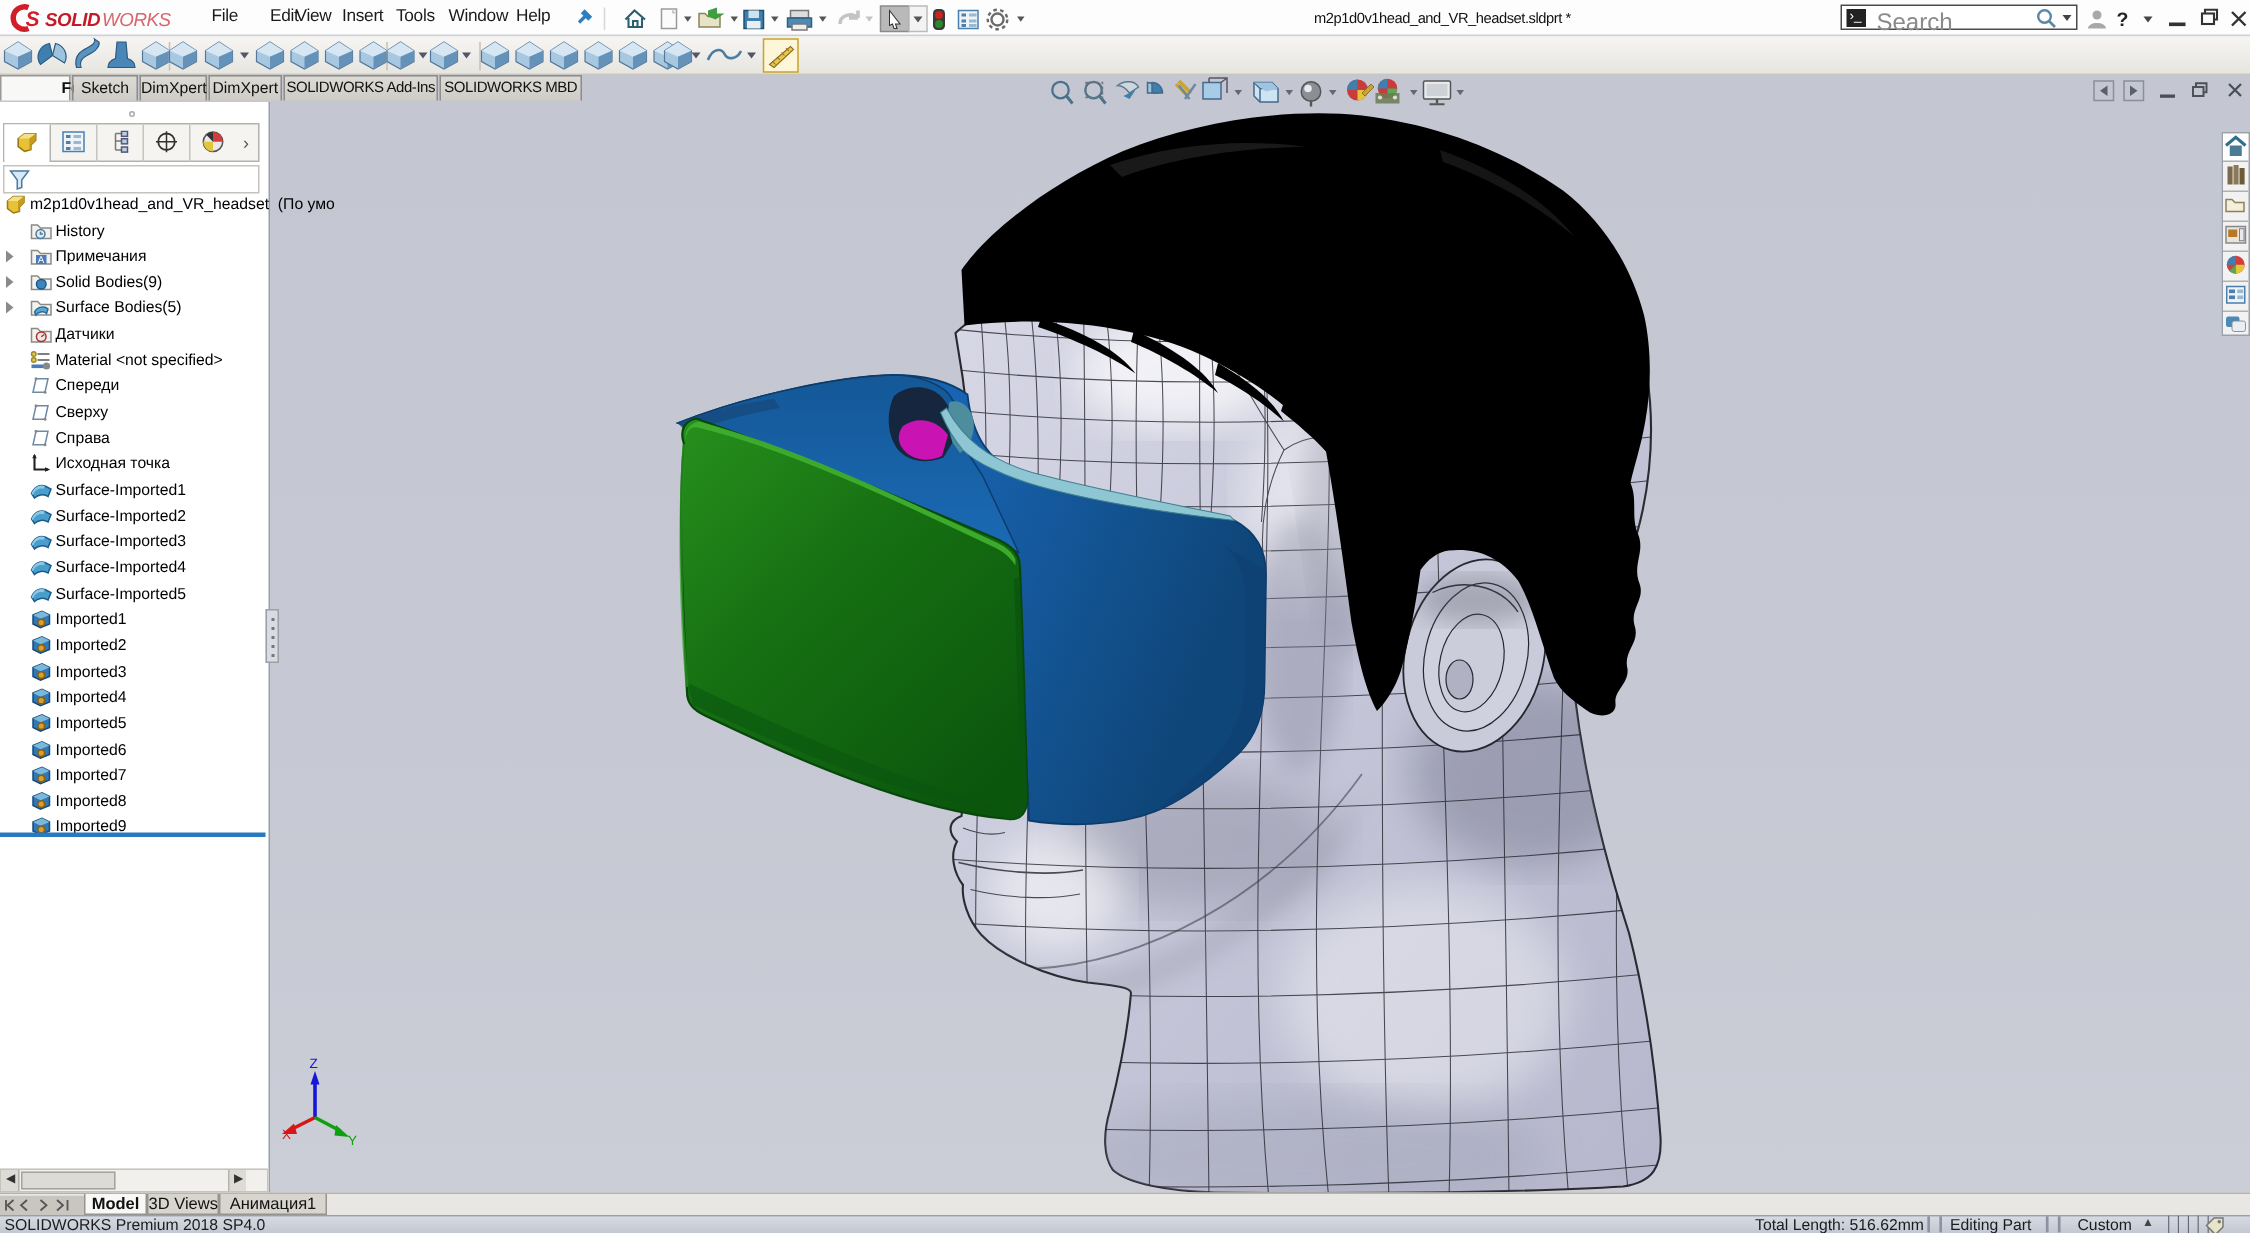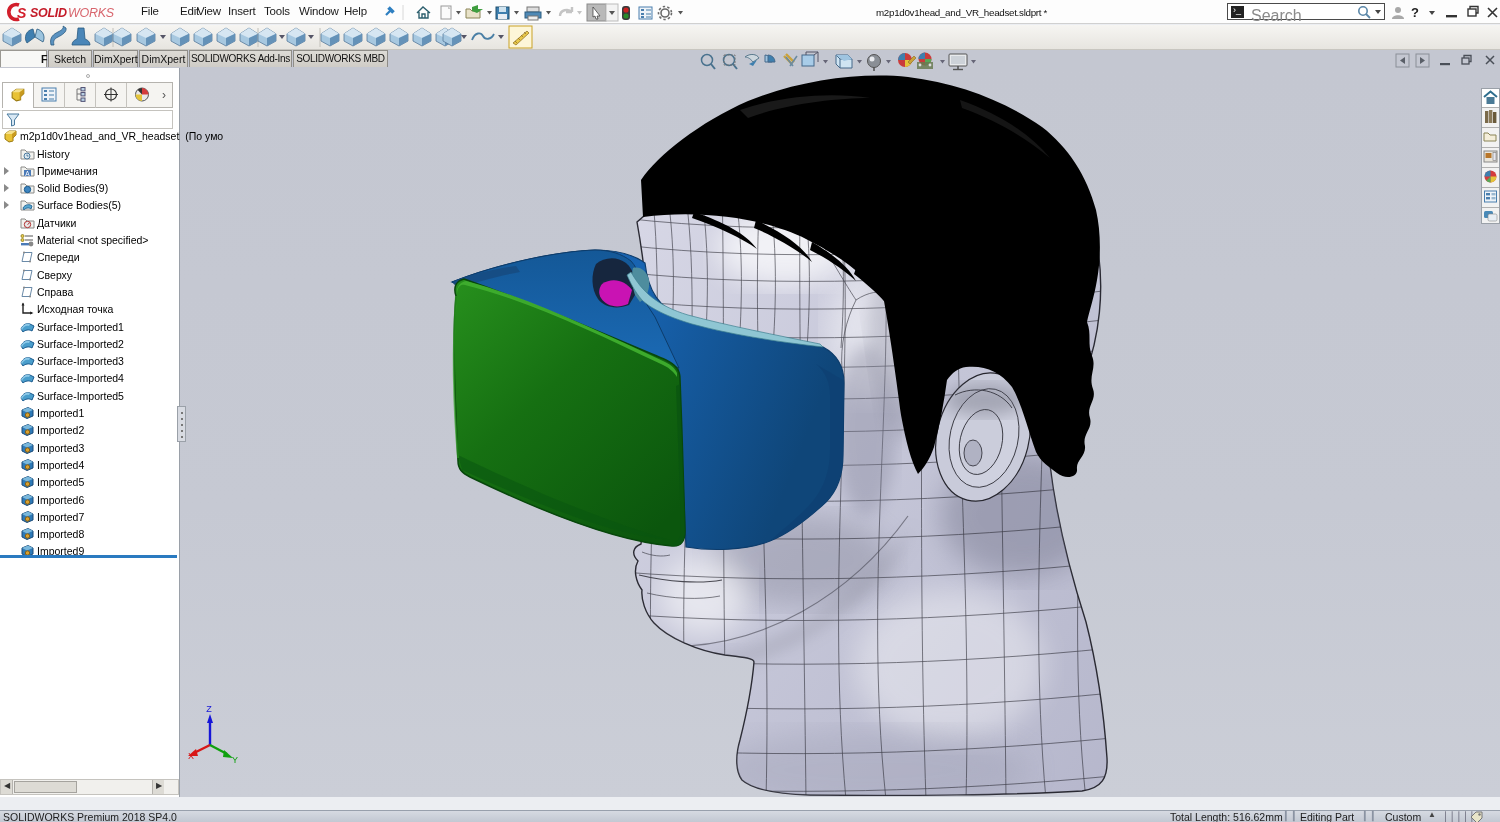--- a/index.html
+++ b/index.html
@@ -802,20 +802,34 @@
           <span style="position:absolute;left:3px;top:1px;font-size:8px;color:#333">▶</span>
         </div>
   </div>
 
 </div>
 
 <div class="abs" style="left:177px;top:406px;width:9px;height:36px;background:#d8dbe2;border:1px solid #9aa0a8;">
   <div style="position:absolute;left:3px;top:5px;width:2px;height:2px;background:#777;box-shadow:0 6px 0 #777,0 12px 0 #777,0 18px 0 #777,0 24px 0 #777;"></div>
 </div>
 
+<div class="abs" id="modeltabs">
+  <svg class="abs" style="left:0;top:1px" width="56" height="13" viewBox="0 0 56 13">
+    <rect x="0" y="0" width="56" height="13" fill="#c9c6c0"></rect>
+    <g stroke="#555" stroke-width="1.2" fill="none">
+      <path d="M 4,3 L 4,10 M 9,3 L 5,6.5 L 9,10"></path>
+          <path d="M 18,3 L 14,6.5 L 18,10"></path>
+          <path d="M 27,3 L 31,6.5 L 27,10"></path>
+          <path d="M 38,3 L 42,6.5 L 38,10 M 45,3 L 45,10"></path>
+    </g>
+  </svg>
+  <div class="mtab active" style="left:56px;width:42px">Model</div>
+  <div class="mtab" style="left:98px;width:48px">3D Views</div>
+  <div class="mtab" style="left:146px;width:72px">Анимация1</div>
+</div>
 
 <div class="abs" id="statusbar">
   <span style="position:absolute;left:3px;top:0px">SOLIDWORKS Premium 2018 SP4.0</span>
   <span style="position:absolute;left:1170px;top:0px">Total Length: 516.62mm</span>
   <span style="position:absolute;left:1285px;top:0px;color:#8a93a2;font-size:9px;letter-spacing:1px">▎▎</span>
   <span style="position:absolute;left:1300px;top:0px">Editing Part</span>
   <span style="position:absolute;left:1364px;top:0px;color:#8a93a2;font-size:9px;letter-spacing:1px">▎▎</span>
   <span style="position:absolute;left:1385px;top:0px">Custom</span>
   <span style="position:absolute;left:1428px;top:-1px;font-size:8px;color:#444">▲</span>
   <span style="position:absolute;left:1443px;top:0px;color:#667">│││││</span>

